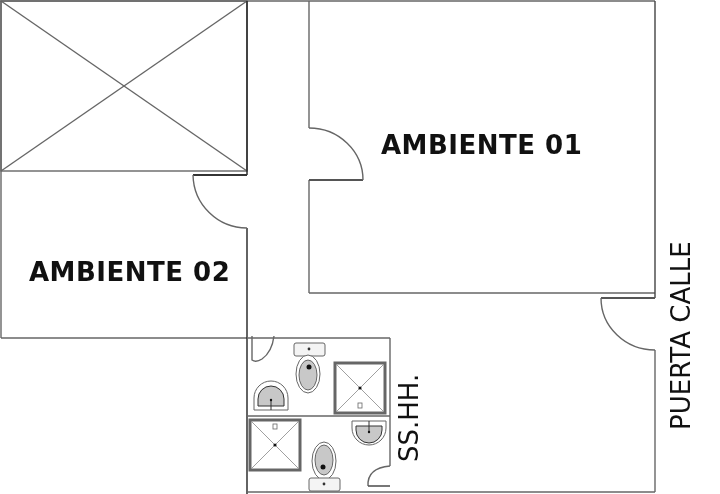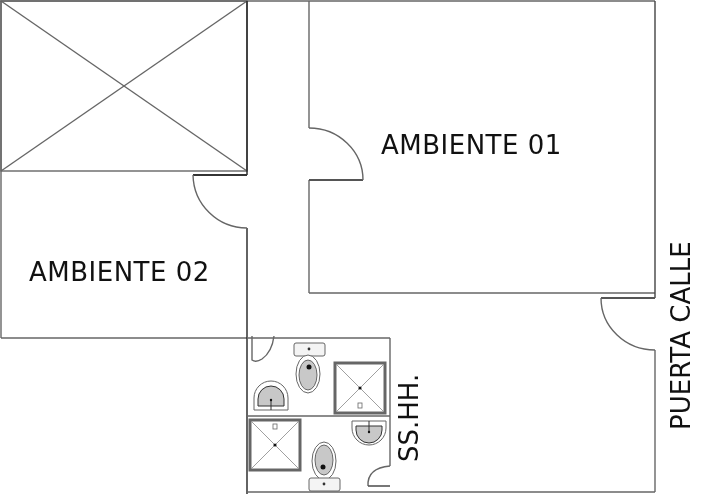--- a/index.html
+++ b/index.html
@@ -104,16 +104,16 @@
 
   <g>
     <ellipse cx="324" cy="461" rx="12" ry="19" fill="#fff" stroke="#666"></ellipse>
     <ellipse cx="324" cy="460" rx="9" ry="15" fill="#c8c8c8" stroke="#666"></ellipse>
     <circle cx="323" cy="467" r="2.5" fill="#111"></circle>
     <rect x="309" y="478" width="31" height="13" rx="2" fill="#f4f4f4" stroke="#666"></rect>
     <circle cx="324" cy="484" r="1.4" fill="#333"></circle>
   </g>
 </svg>
 
-<div class="lbl lbl-h" style="left:381px; top:130px;">AMBIENTE 01</div>
-<div class="lbl lbl-h" style="left:29px; top:257px;">AMBIENTE 02</div>
+<div class="lbl lbl-h" style="left:381px; top:130px;font-weight:bold;">AMBIENTE 01</div>
+<div class="lbl lbl-h" style="left:29px; top:257px;font-weight:bold;">AMBIENTE 02</div>
 <div class="lbl lbl-v" style="left:394px; top:462px;">SS.HH.</div>
 <div class="lbl lbl-v" style="left:666px; top:430px;">PUERTA CALLE</div>
 
 </body></html>

